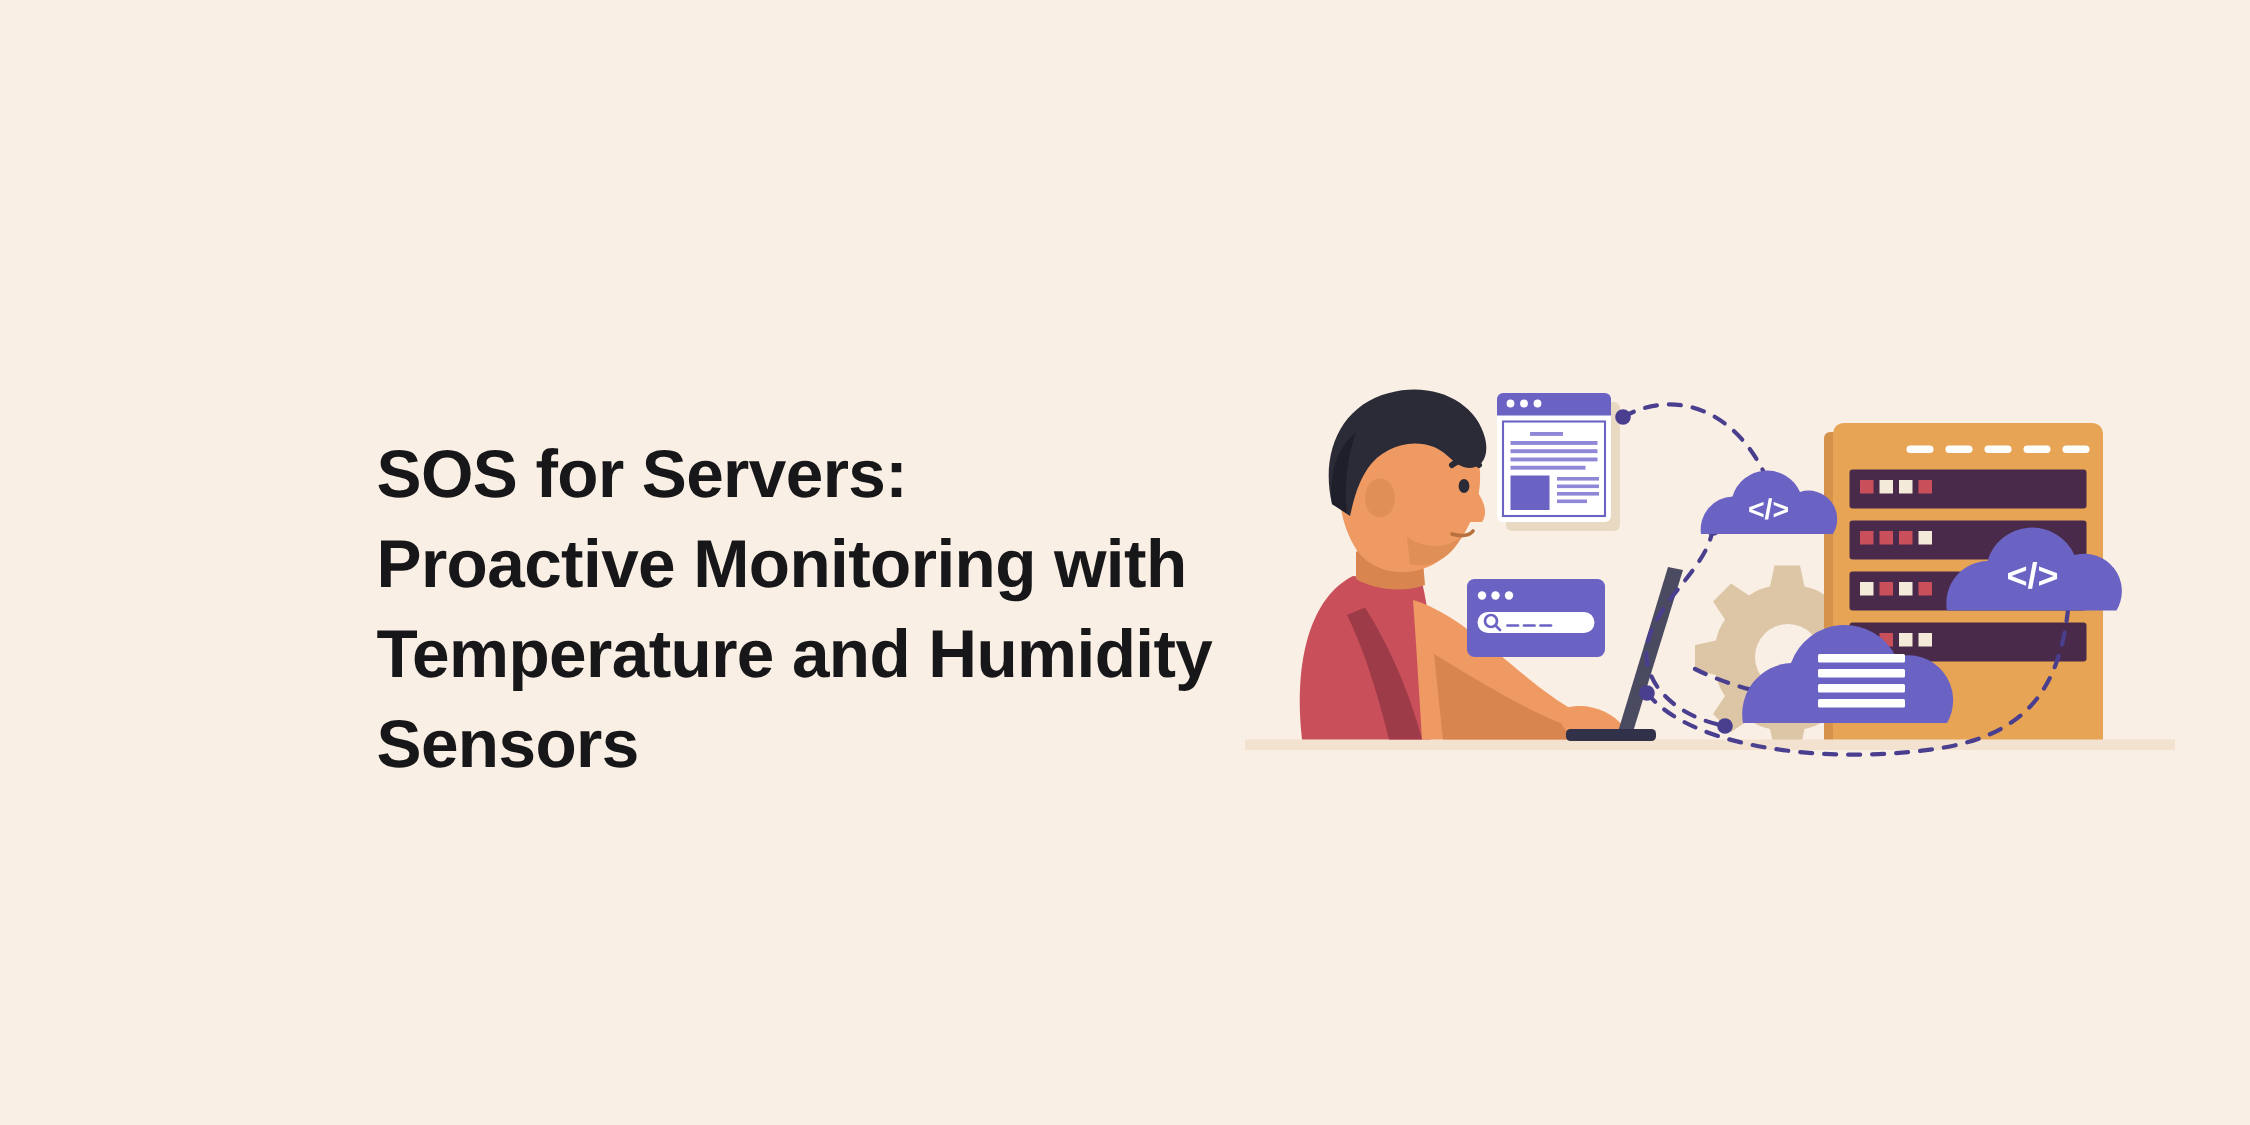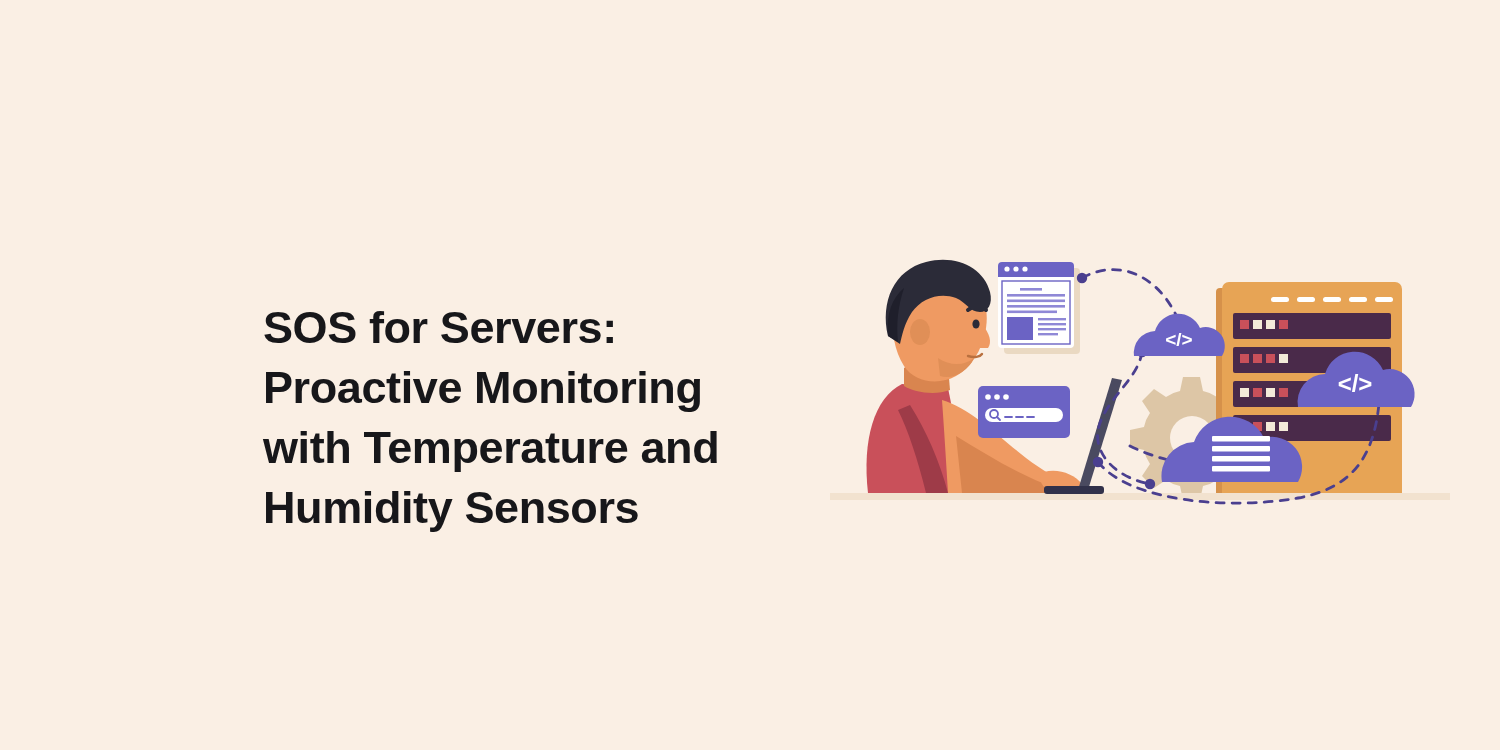--- a/index.html
+++ b/index.html
@@ -20,21 +20,21 @@
     background: #faefe4;
     display: block;
   }
   #headline-block {
     position: absolute;
     left: 251px;
     top: 286px;
     width: 560px;
   }
   #headline {
-    margin: 12px;
+    margin: 0;
     font-family: "Liberation Sans", sans-serif;
     font-size: 45px;
     line-height: 60px;
     font-weight: 700;
     letter-spacing: -0.4px;
     color: #17171a;
     white-space: pre-line;
   }
   #illustration {
     position: absolute;

